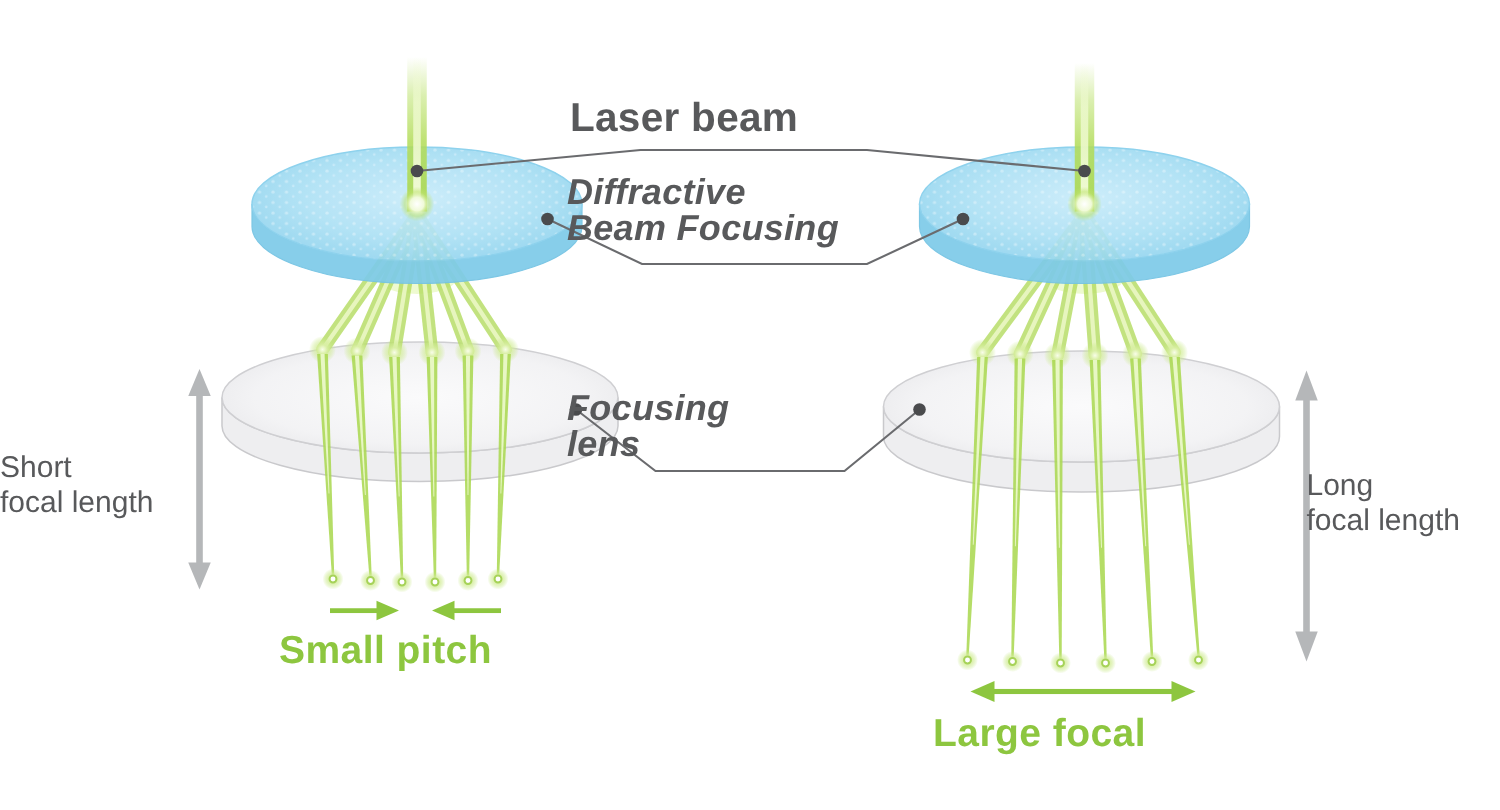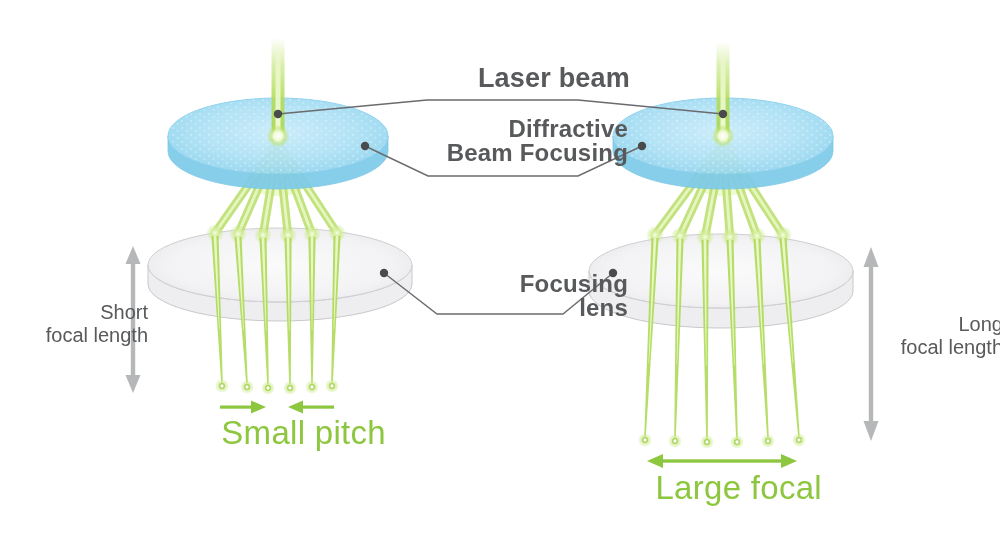--- a/index.html
+++ b/index.html
@@ -2,25 +2,25 @@
 <html><head>
 <meta charset="utf-8">
 <style>
   html,body{margin:0;padding:0;background:#fff;}
   .stage{
     position:relative;width:1000px;height:540px;background:#fff;overflow:hidden;
     font-family:"Liberation Sans","DejaVu Sans",sans-serif;
     --label-gray:#58595b;--accent-green:#8dc63f;
   }
   .stage svg{position:absolute;left:0;top:0;}
-  .lbl{position:absolute;color:var(--label-gray);text-align:right;z-index:5;}
+  .lbl{position:absolute;color:var(--label-gray);text-align:left;z-index:5;}
   .lbl.big{font-size:27px;font-weight:600;letter-spacing:.2px;line-height:28px;}
-  .lbl.mid{font-size:24px;font-weight:600;letter-spacing:.2px;line-height:24px;}
+  .lbl.mid{font-size:24px;font-weight:600;letter-spacing:.2px;line-height:24px;font-style:italic;}
   .lbl.side{font-size:20px;font-weight:500;line-height:23px;}
-  .lbl.green{color:var(--accent-green);font-size:33px;font-weight:400;letter-spacing:.3px;line-height:26px;}
+  .lbl.green{color:var(--accent-green);font-size:26px;font-weight:700;letter-spacing:.3px;line-height:26px;}
 </style>
 </head>
 <body>
 
 <div class="stage" id="stage" style="--label-gray: #58595b; --accent-green: #8dc63f;">
 
 <svg width="1000" height="540" viewBox="0 0 1000 540">
   <defs>
     <radialGradient id="spotGlow">
       <stop offset="0" stop-color="#f8fde8"></stop>
@@ -232,26 +232,26 @@
   </g>
 </svg>
 
 <div class="lbl big" style="left:380px;top:64px;width:250px;">Laser beam</div>
 
 <div class="lbl mid" style="left:378px;top:117px;width:250px;">
   <div>Diffractive</div>
   <div>Beam Focusing</div>
 </div>
 
-<div class="lbl mid" style="left:378px;top:272px;width:250px;">
+<div class="lbl mid" style="left:378px;top:261px;width:250px;">
   <div>Focusing</div>
   <div>lens</div>
 </div>
 
-<div class="lbl side" style="left:0px;top:301px;width:132px;padding-left:16px;">
+<div class="lbl side" style="left:0px;top:301px;width:132px;">
   <div>Short</div>
   <div>focal length</div>
 </div>
 
 <div class="lbl side" style="left:871px;top:313px;width:132px;">
   <div>Long</div>
   <div>focal length</div>
 </div>
 
 <div class="lbl green" style="left:186px;top:420px;width:200px;">Small pitch</div>

